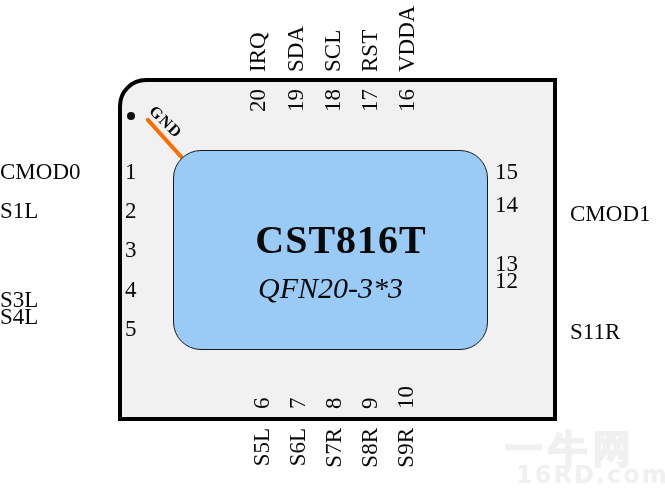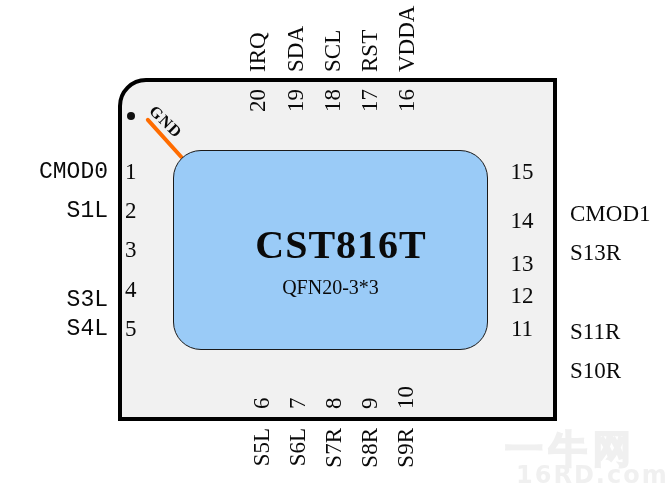--- a/index.html
+++ b/index.html
@@ -70,33 +70,34 @@
     padding-top:20px;
     gap:8px;
   }
   .chip-name{
     font-size:40px;
     font-weight:bold;
     letter-spacing:1px;
     margin-left:21px;
   }
   .chip-package{
-    font-size:20px;
+    font-size:30px;
+    font-style:italic;
   }
   
   .hrow{
     position:absolute;
     font-size:23px;
     line-height:26px;
     height:26px;
     white-space:nowrap;
   }
-  .lab-left{left:0;width:108px;text-align:right;font-family:Liberation Mono, monospace;}
+  .lab-left{left:0;width:108px;}
   .num-left{left:125px;width:36px;text-align:left;}
-  .num-right{left:495px;width:54px;text-align:center;}
+  .num-right{left:495px;width:54px;text-align:left;}
   .lab-right{left:570px;width:95px;text-align:left;margin-top:42px;}
   
   .vtext{
     position:absolute;
     font-size:23px;
     line-height:26px;
     height:26px;
     transform:rotate(-90deg);
     transform-origin:0 0;
     white-space:nowrap;
@@ -141,38 +142,35 @@
   <div class="gnd-label">GND</div>
 
   <div class="core">
     <div class="chip-name">CST816T</div>
     <div class="chip-package">QFN20-3*3</div>
   </div>
 
   <div class="hrow lab-left" style="top:159px">CMOD0</div>
   <div class="hrow lab-left" style="top:198px">S1L</div>
   <div class="hrow lab-left" style="top:287px">S3L</div>
-  <div class="hrow lab-left" style="top:316px">S4L</div>
+  <div class="hrow lab-left" style="top:304px">S4L</div>
 
   <div class="hrow num-left" style="top:159px">1</div>
   <div class="hrow num-left" style="top:198px">2</div>
   <div class="hrow num-left" style="top:237px">3</div>
   <div class="hrow num-left" style="top:277px">4</div>
   <div class="hrow num-left" style="top:316px">5</div>
 
   <div class="hrow num-right" style="top:159px">15</div>
-  <div class="hrow num-right" style="top:208px">14</div>
+  <div class="hrow num-right" style="top:192px">14</div>
   <div class="hrow num-right" style="top:251px">13</div>
-  <div class="hrow num-right" style="top:283px">12</div>
-  <div class="hrow num-right" style="top:316px">11</div>
+  <div class="hrow num-right" style="top:268px">12</div>
 
   <div class="hrow lab-right" style="top:159px">CMOD1</div>
-  <div class="hrow lab-right" style="top:198px">S13R</div>
   <div class="hrow lab-right" style="top:277px">S11R</div>
-  <div class="hrow lab-right" style="top:316px">S10R</div>
 
   <div class="vtext top-label" style="left:245px">IRQ</div>
   <div class="vtext top-label" style="left:283px">SDA</div>
   <div class="vtext top-label" style="left:320px">SCL</div>
   <div class="vtext top-label" style="left:357px">RST</div>
   <div class="vtext top-label" style="left:394px">VDDA</div>
 
   <div class="vtext top-num" style="left:245px">20</div>
   <div class="vtext top-num" style="left:283px">19</div>
   <div class="vtext top-num" style="left:320px">18</div>

